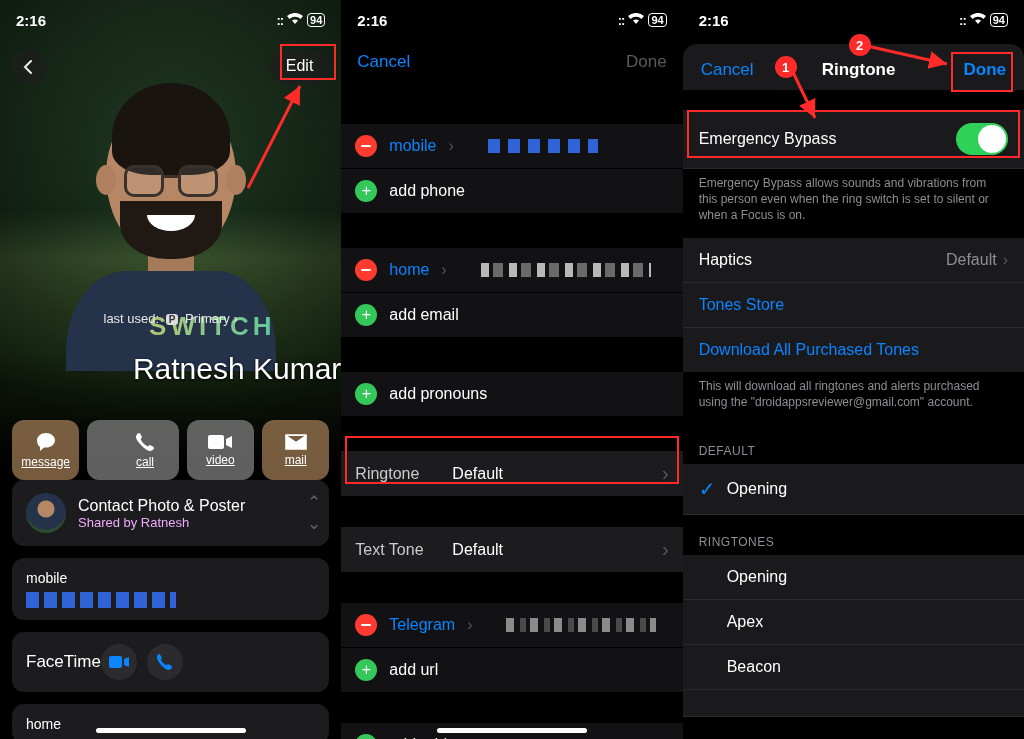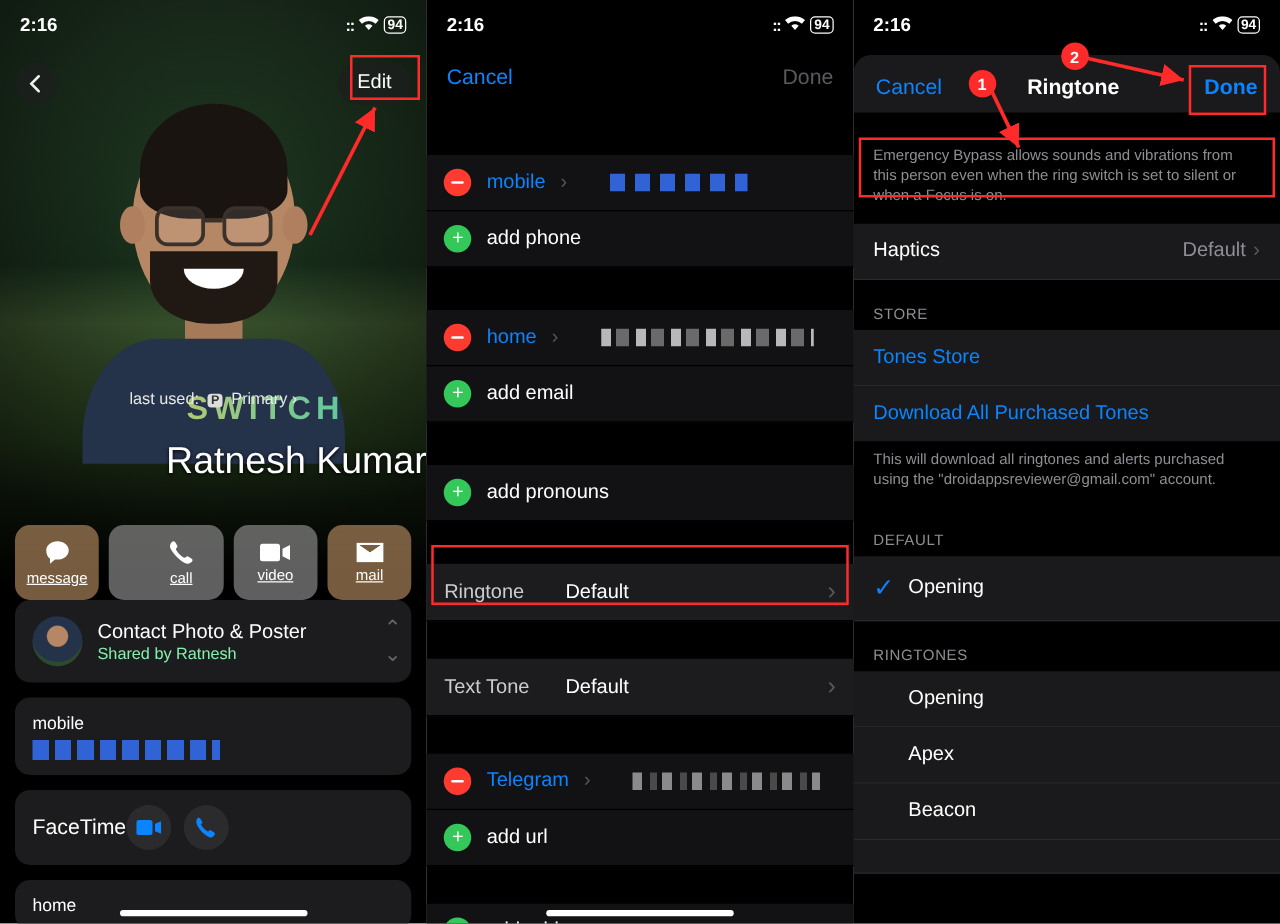--- a/index.html
+++ b/index.html
@@ -49,21 +49,21 @@
   .actions { position:absolute; top:420px; left:12px; right:12px; display:flex; gap:8px; z-index:5;text-decoration:underline; }
   .action { flex:1; height:60px; border-radius:12px; display:flex; flex-direction:column; align-items:center; justify-content:center; gap:3px; font-size:12px; }
   .action svg{ fill:#fff; }
   .a-msg{ background:rgba(170,130,90,.7);} .a-call{ background:rgba(140,140,140,.68);padding-left:24px;}
   .a-vid{ background:rgba(140,140,140,.68);} .a-mail{ background:rgba(170,130,90,.7);}
 
   .p1-list { position:absolute; top:480px; left:12px; right:12px; display:flex; flex-direction:column; gap:12px; }
   .card { background:#1c1c1e; border-radius:12px; padding:12px 14px; }
   .poster{ display:flex; align-items:center; gap:12px; }
   .poster-thumb{ width:40px; height:40px; border-radius:50%; background:radial-gradient(circle at 50% 40%, #b68765 8px, #24324a 9px 20px, #2c4a2e 21px); }
-  .poster .main{ font-size:16px;} .poster .sub{ font-size:13px; color:#86efac; }
+  .poster .main{ font-size:16px;} .poster .sub{ font-size:13px; color:#f0abfc; }
   .poster .chevs{ margin-left:auto; color:#666; font-size:17px; letter-spacing:-6px;}
   .mobile-card .lbl{ font-size:14px; }
   .redact1{ margin-top:6px; height:16px; width:150px; background:repeating-linear-gradient(90deg,#2f63d6 0 13px, transparent 13px 18px);}
   .ft-row{ display:flex; align-items:center; }
   .ft-row .lbl{ font-size:17px;}
   .cbtn{ width:36px; height:36px; border-radius:50%; background:#2b2b2e; display:flex; align-items:center; justify-content:center; }
   .cbtn svg{ fill:#0a84ff; }
   .home-lbl{ font-size:14px; }
 
   .home-ind { position:absolute; left:50%; bottom:6px; transform:translateX(-50%); width:150px; height:5px; border-radius:3px; background:#fff; z-index:30;}
@@ -341,29 +341,32 @@
 
     <div class="sheet">
       <div class="nav3">
         <span class="l">Cancel</span>
         <span class="ttl">Ringtone</span>
         <span class="r">Done</span>
       </div>
 
       <div style="height:20px"></div>
 
+      <div class="cell">
+        <span>Emergency Bypass</span>
+        <div class="toggle"></div>
+      </div>
       <div class="note">Emergency Bypass allows sounds and vibrations from this person even when the ring switch is set to silent or when a Focus is on.</div>
 
       <div class="cell">
         <span>Haptics</span>
         <span class="right">Default</span>
         <span class="chev" style="margin-left:6px">›</span>
       </div>
 
-      <div class="hdr">STORE</div>
       <div class="cell linkcell">Tones Store</div>
       <div class="cell linkcell" style="border-bottom:none">Download All Purchased Tones</div>
       <div class="note">This will download all ringtones and alerts purchased using the "droidappsreviewer@gmail.com" account.</div>
 
       <div class="hdr">DEFAULT</div>
       <div class="cell">
         <span class="check">✓</span>
         <span>Opening</span>
       </div>
 

